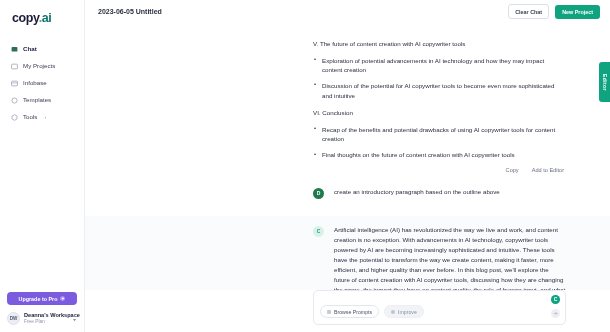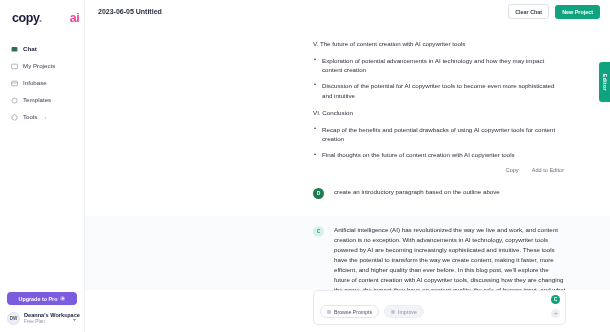--- a/index.html
+++ b/index.html
@@ -19,21 +19,21 @@
     border-right: 1px solid #eceef2;
     display: flex; flex-direction: column;
     position: relative;
   }
   .logo {
     padding: 11px 0 0 12px;
     font-size: 12.5px; font-weight: bold;
     letter-spacing: -0.4px; color: #1b1b3a;
   }
   .logo .dot { color: #8b8ba7; font-weight: bold; }
-  .logo .ai { color: #ec4899; margin-left: 28px; }
+  .logo .ai { color: #0f766e; }
 
   .nav { margin-top: 17px; display: flex; flex-direction: column; gap: 2px; }
   .nav-item {
     display: flex; align-items: center; gap: 5px;
     padding: 4px 8px 4px 11px;
     font-size: 6.2px; color: #3d4057;
     cursor: pointer; line-height: 1;
   }
   .nav-item .ico {
     width: 7px; height: 7px; flex: 0 0 7px;

